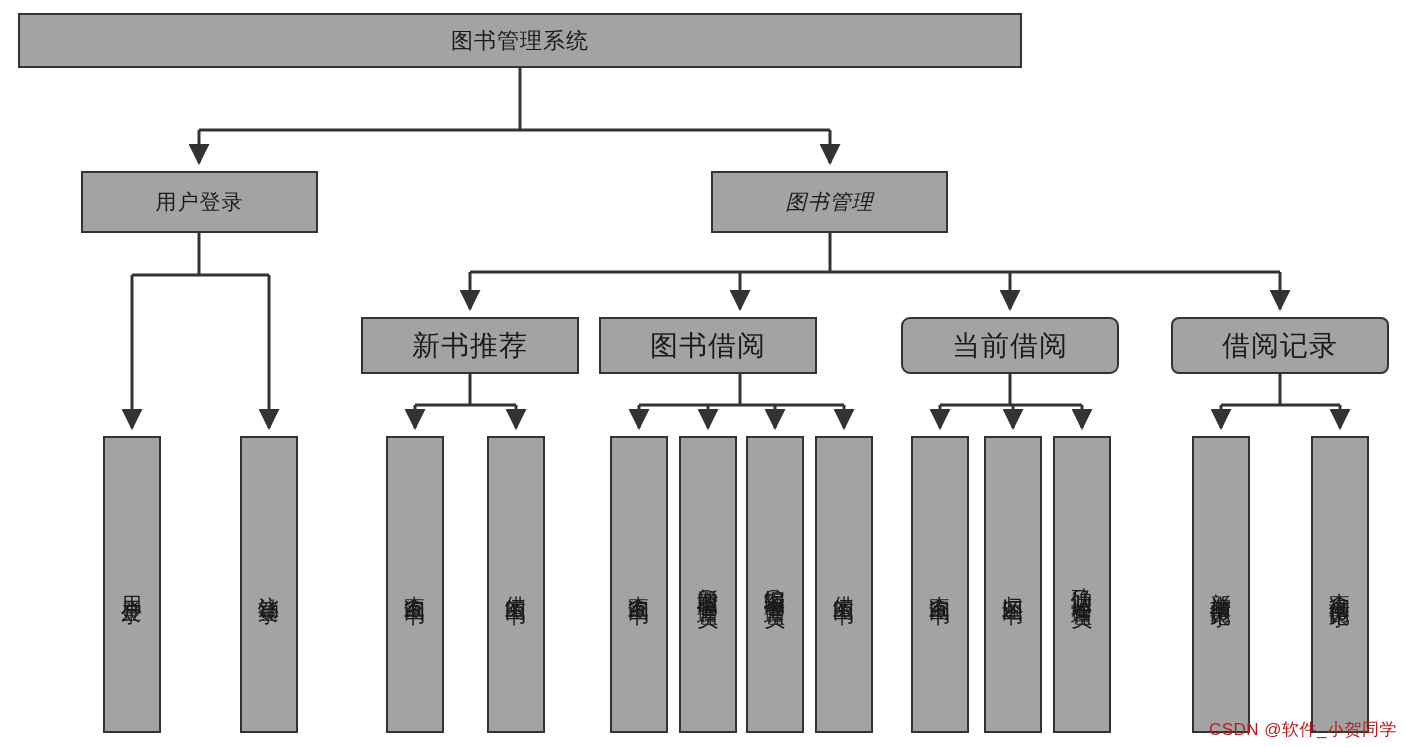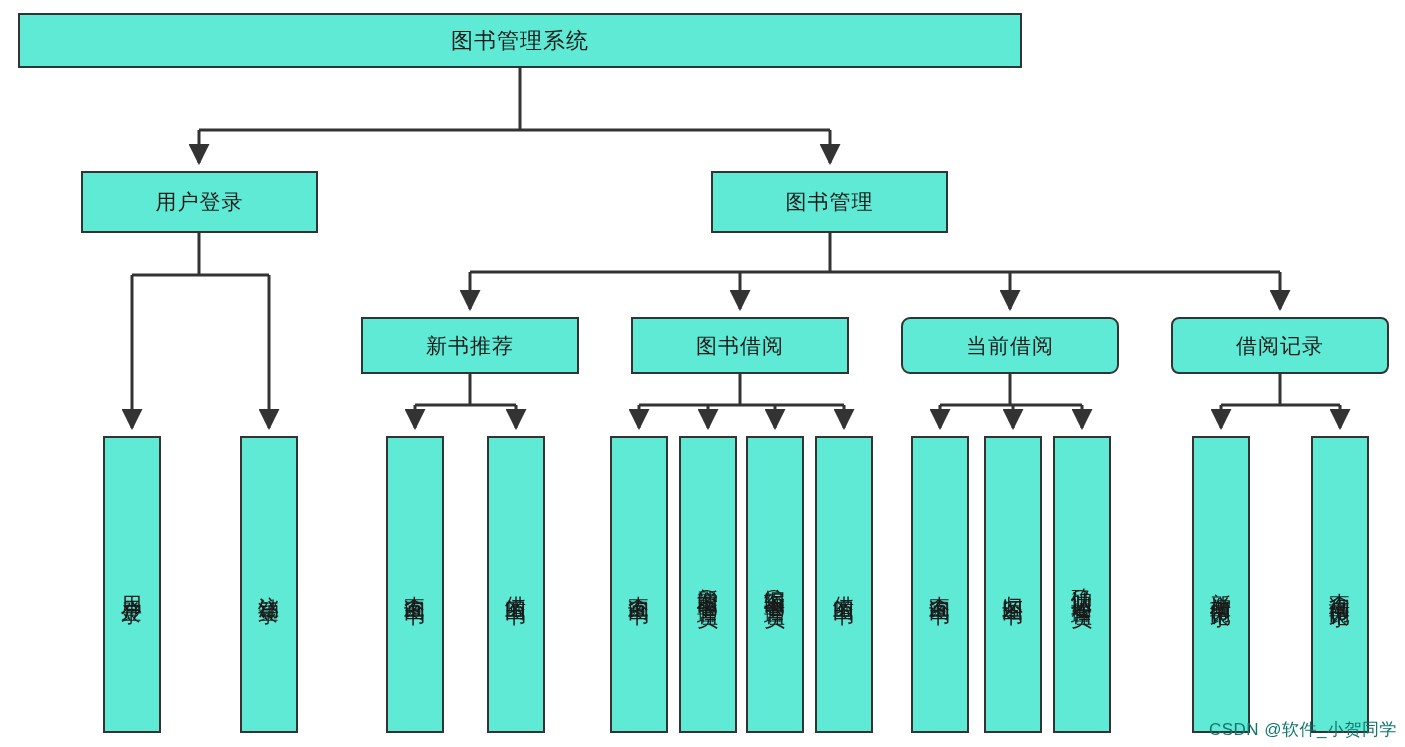--- a/index.html
+++ b/index.html
@@ -22,35 +22,35 @@
     position: absolute;
     left: 0;
     top: 0;
     width: 1405px;
     height: 747px;
     pointer-events: none;
   }
   .node {
     position: absolute;
     box-sizing: border-box;
-    background: #5eead4;
+    background: #a3a3a3;
     border: 2px solid #333333;
     display: flex;
     align-items: center;
     justify-content: center;
     color: #1a1a1a;
   }
   .node.root {
     font-size: 22px;
   }
   .node.lvl2 {
     font-size: 21px;
   }
   .node.lvl3 {
-    font-size: 21px;
+    font-size: 28px;
   }
   .node.leaf {
     font-size: 21px;
     align-items: center;
     justify-content: center;
     padding: 6px 0;
   }
   .vtext {
     writing-mode: vertical-rl;
     text-orientation: upright;
@@ -61,21 +61,21 @@
   }
   .htext {
     white-space: nowrap;
     letter-spacing: 1px;
   }
   #watermark {
     position: absolute;
     right: 8px;
     bottom: 6px;
     font-size: 17px;
-    color: #0f766e;
+    color: #b91c1c;
     white-space: nowrap;
     letter-spacing: 0.5px;
   }
 </style>
 </head>
 <body>
 
 <div id="canvas">
 
   <svg id="edges" viewBox="0 0 1405 747" width="1405" height="747" aria-hidden="true">
@@ -128,28 +128,28 @@
     </g>
   </svg>
 
   <div class="node root" id="node-root" style="left: 18px; top: 13px; width: 1004px; height: 55px;">
     <span class="htext">图书管理系统</span>
   </div>
 
   <div class="node lvl2" id="node-user-login" style="left: 81px; top: 171px; width: 237px; height: 62px;">
     <span class="htext">用户登录</span>
   </div>
-  <div class="node lvl2" id="node-book-manage" style="left: 711px; top: 171px; width: 237px; height: 62px;">
+  <div class="node lvl2" id="node-book-manage" style="left: 711px; top: 171px; width: 237px; height: 62px; font-style: italic;">
     <span class="htext">图书管理</span>
   </div>
 
   <div class="node lvl3" id="node-new-book-rec" style="left: 361px; top: 317px; width: 218px; height: 57px;">
     <span class="htext">新书推荐</span>
   </div>
-  <div class="node lvl3" id="node-book-borrow" style="left: 631px; top: 317px; width: 218px; height: 57px;">
+  <div class="node lvl3" id="node-book-borrow" style="left: 599px; top: 317px; width: 218px; height: 57px;">
     <span class="htext">图书借阅</span>
   </div>
   <div class="node lvl3" id="node-current-borrow" style="left: 901px; top: 317px; width: 218px; height: 57px; border-radius: 9px;">
     <span class="htext">当前借阅</span>
   </div>
   <div class="node lvl3" id="node-borrow-records" style="left: 1171px; top: 317px; width: 218px; height: 57px; border-radius: 8px;">
     <span class="htext">借阅记录</span>
   </div>
 
   <div class="node leaf" id="leaf-0" style="left: 103px; top: 436px; width: 58px; height: 297px;">

